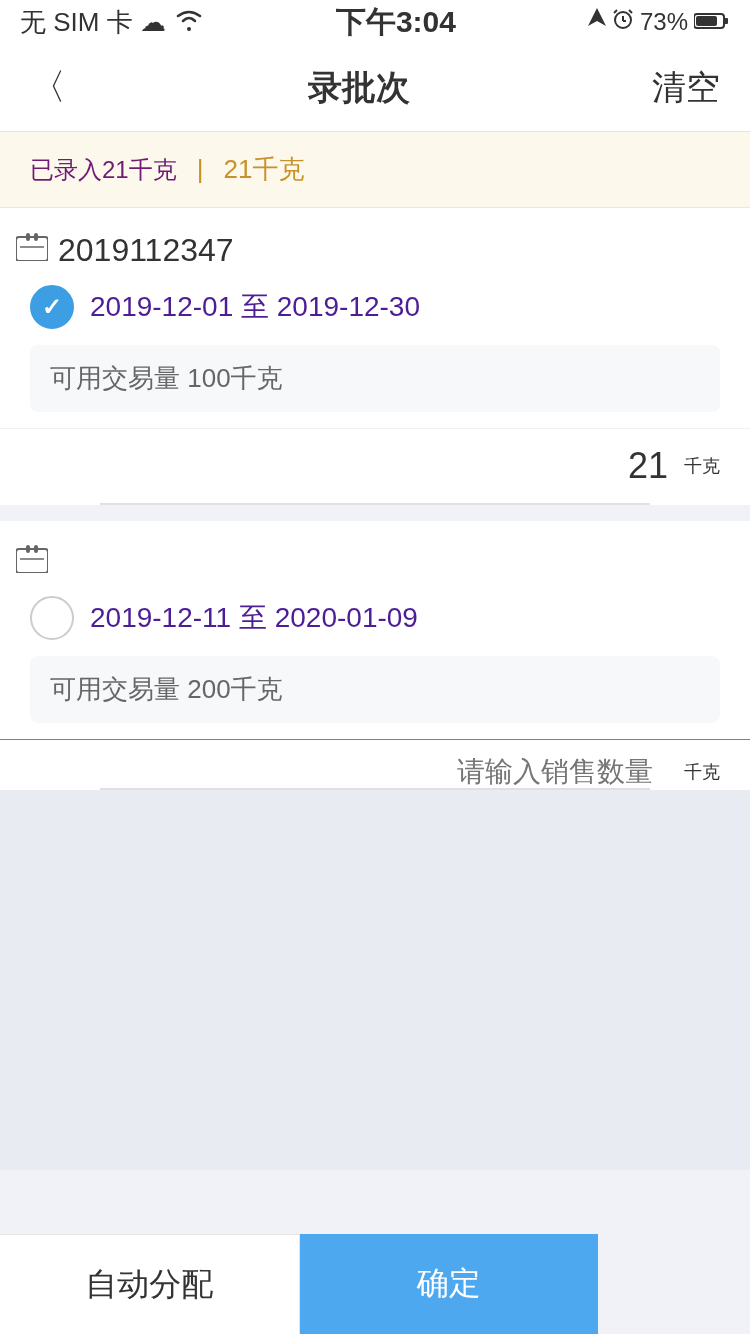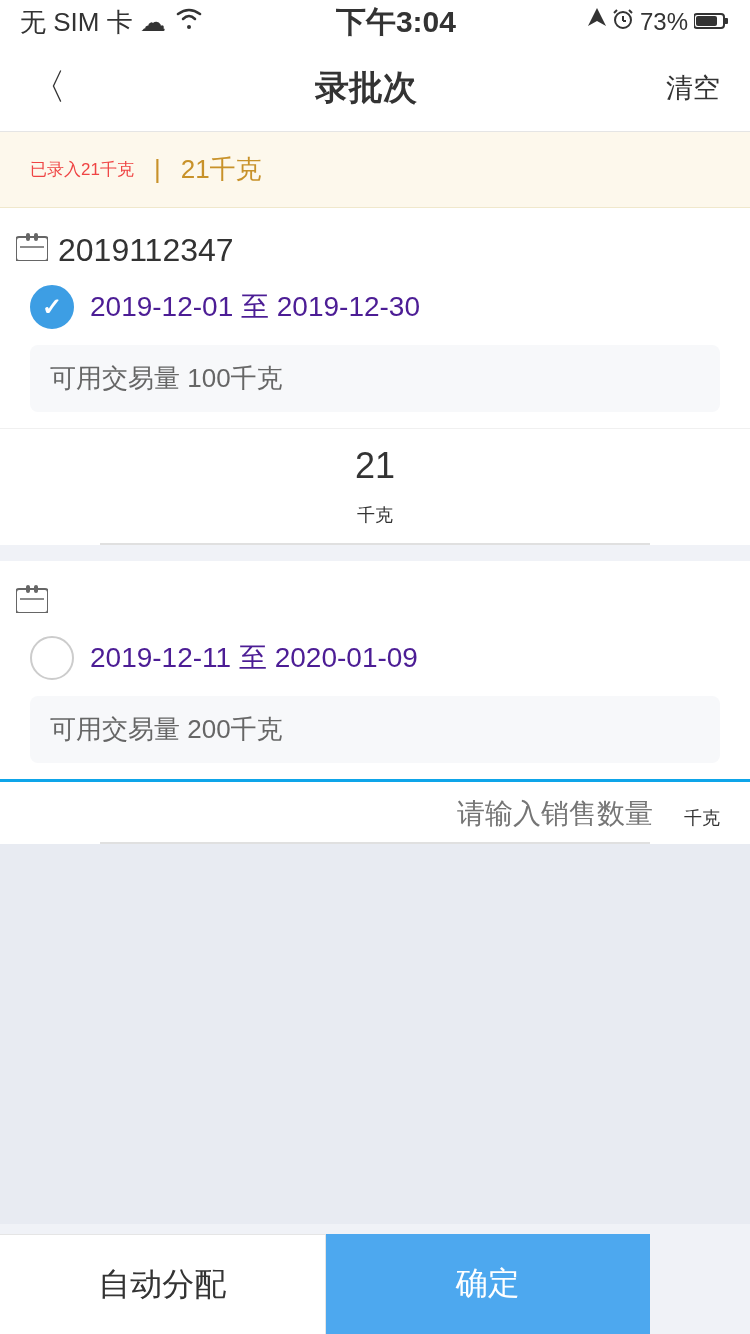--- a/index.html
+++ b/index.html
@@ -19,21 +19,21 @@
       justify-content: space-between;
       align-items: center;
       height: 44px;
       background: #fff;
       padding: 0 20px;
       font-size: 26px;
       font-weight: 500;
     }
     .status-left {
       display: flex;
-      align-items: flex-start;
+      align-items: center;
       gap: 8px;
     }
     .status-center {
       font-size: 30px;
       font-weight: 600;
     }
     .status-right {
       display: flex;
       align-items: center;
       gap: 6px;
@@ -54,37 +54,37 @@
       font-size: 36px;
       color: #333;
       cursor: pointer;
     }
     .nav-title {
       font-size: 34px;
       font-weight: 600;
       color: #333;
     }
     .nav-clear {
-      font-size: 27px;
+      font-size: 34px;
       color: #333;
       cursor: pointer;
     }
 
     
     .summary-bar {
       background: #fdf8ec;
       padding: 20px 30px;
       display: flex;
       align-items: center;
       gap: 20px;
       border-bottom: 1px solid #f0e8cc;
     }
     .summary-text {
-      font-size: 17px;
-      color: #ef4444;
+      font-size: 24px;
+      color: #701a75;
     }
     .summary-divider {
       color: #c8922a;
       font-size: 26px;
     }
     .summary-amount {
       font-size: 26px;
       color: #c8922a;
     }
 
@@ -152,40 +152,39 @@
 
     
     .quantity-row {
       display: flex;
       align-items: center;
       justify-content: flex-end;
       padding: 16px 30px 16px 30px;
       gap: 16px;
       background: #fff;
       border-top: 1px solid #f0f0f0;
-      flex-direction: column;
     }
     .quantity-value {
       font-size: 36px;
       font-weight: 500;
       color: #333;
     }
     .quantity-unit {
       font-size: 18px;
       color: #333;
     }
 
     .quantity-input-row {
       display: flex;
-      align-items: flex-end;
+      align-items: center;
       justify-content: flex-end;
-      padding: 16px 30px 12px 30px;
+      padding: 16px 30px 0 30px;
       gap: 16px;
       background: #fff;
-      border-top: 3px solid #0ea5e9;
+      border-top: 1px solid #0ea5e9;
     }
     .quantity-input {
       text-align: right;
       border: none;
       outline: none;
       font-size: 28px;
       color: #999;
       background: transparent;
       flex: 1;
     }
@@ -208,21 +207,21 @@
       background: #e8ebf2;
       flex: 1;
       min-height: 380px;
     }
 
     
     .bottom-bar {
       display: flex;
       position: fixed;
       bottom: 0;
-      width: 650px;
+      width: 598px;
       height: 100px;
     }
     .btn-auto {
       flex: 1;
       background: #fff;
       border: none;
       font-size: 32px;
       color: #333;
       cursor: pointer;
       border-top: 1px solid #e5e5e5;

